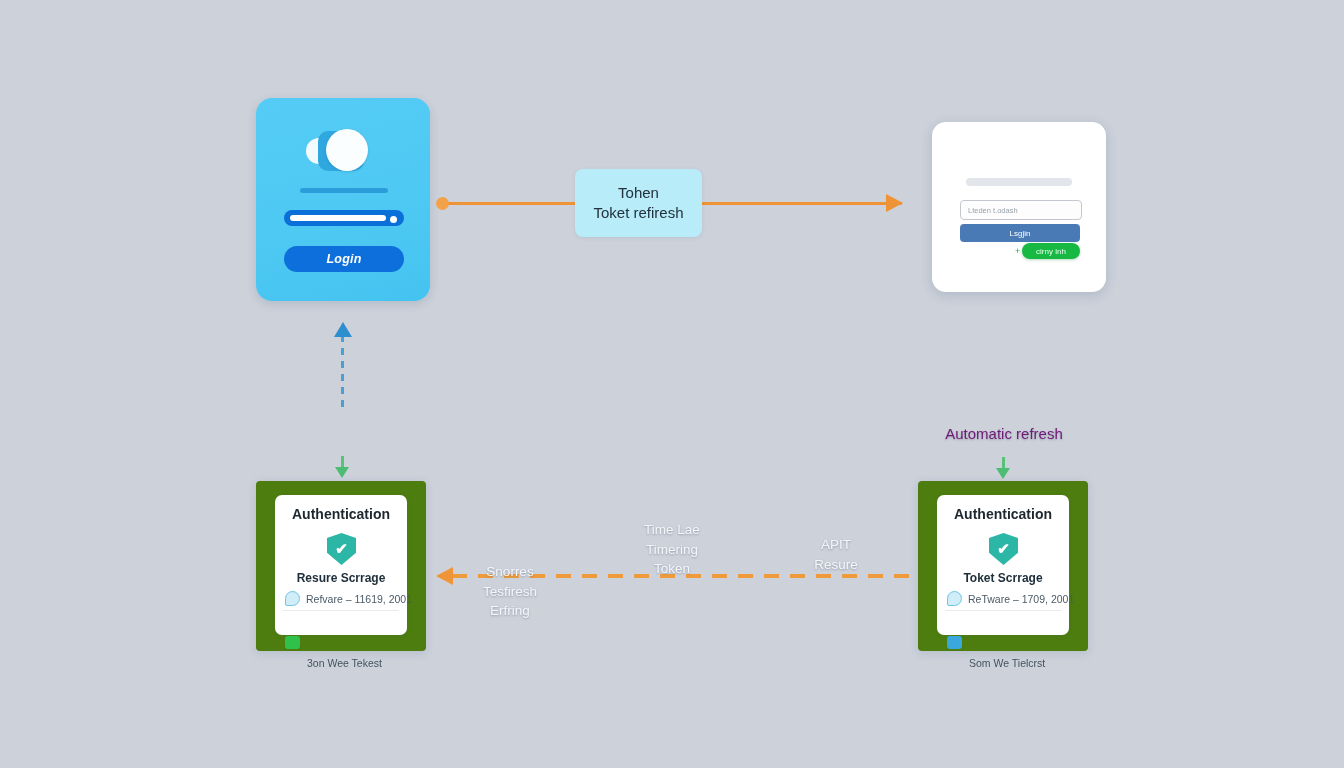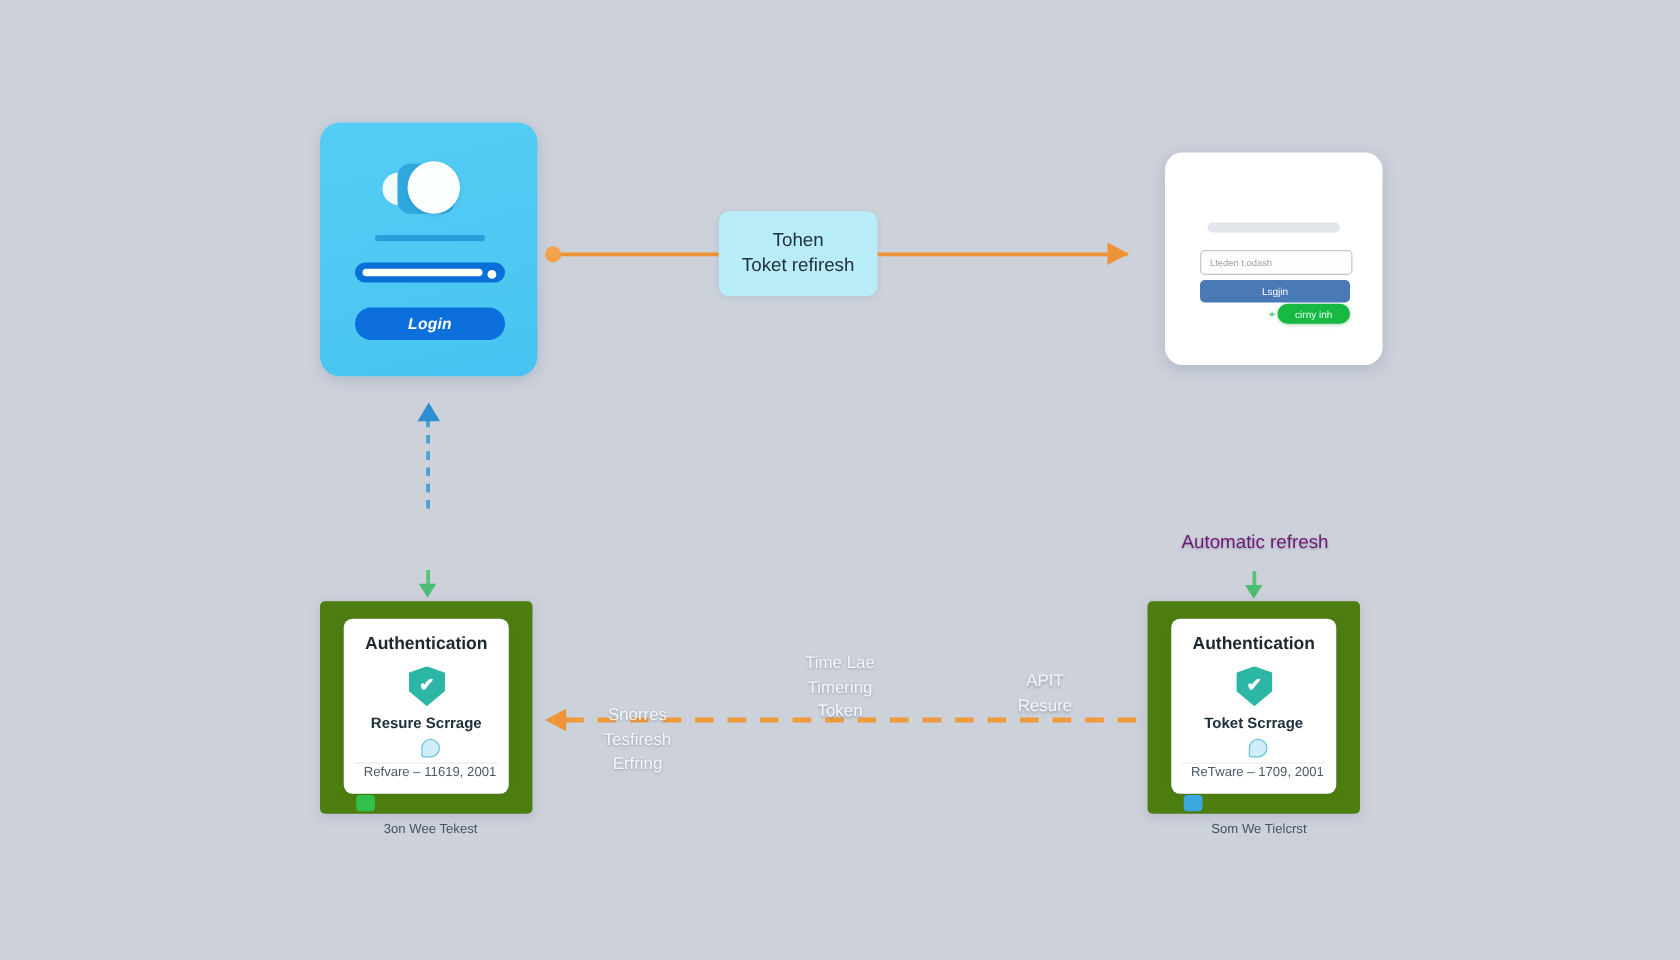--- a/index.html
+++ b/index.html
@@ -214,21 +214,21 @@
     color: #ffffff; font-size: 15px; font-weight: 700;
     line-height: 1; margin-top: -2px;
   }
   .panel-sub {
     position:absolute; left: 0; top: 76px; width: 100%;
     text-align:center; color: #20303b;
     font-size: 12px; font-weight: 700;
   }
   .panel-meta-row {
     position:absolute; left: 10px; top: 96px;
-    width: 118px; display:flex; align-items:center; gap: 6px; flex-direction: column;
+    width: 118px; display:flex; align-items:center; gap: 6px;
   }
   .panel-meta-icon {
     width: 13px; height: 13px; border-radius: 50% 50% 50% 2px;
     background: #cfeef9; border: 1.5px solid #6ec4e4;
     flex: 0 0 auto;
   }
   .panel-meta-text {
     color: #4a5a66; font-size: 10.5px; white-space: nowrap;
   }
   .panel-divider {

